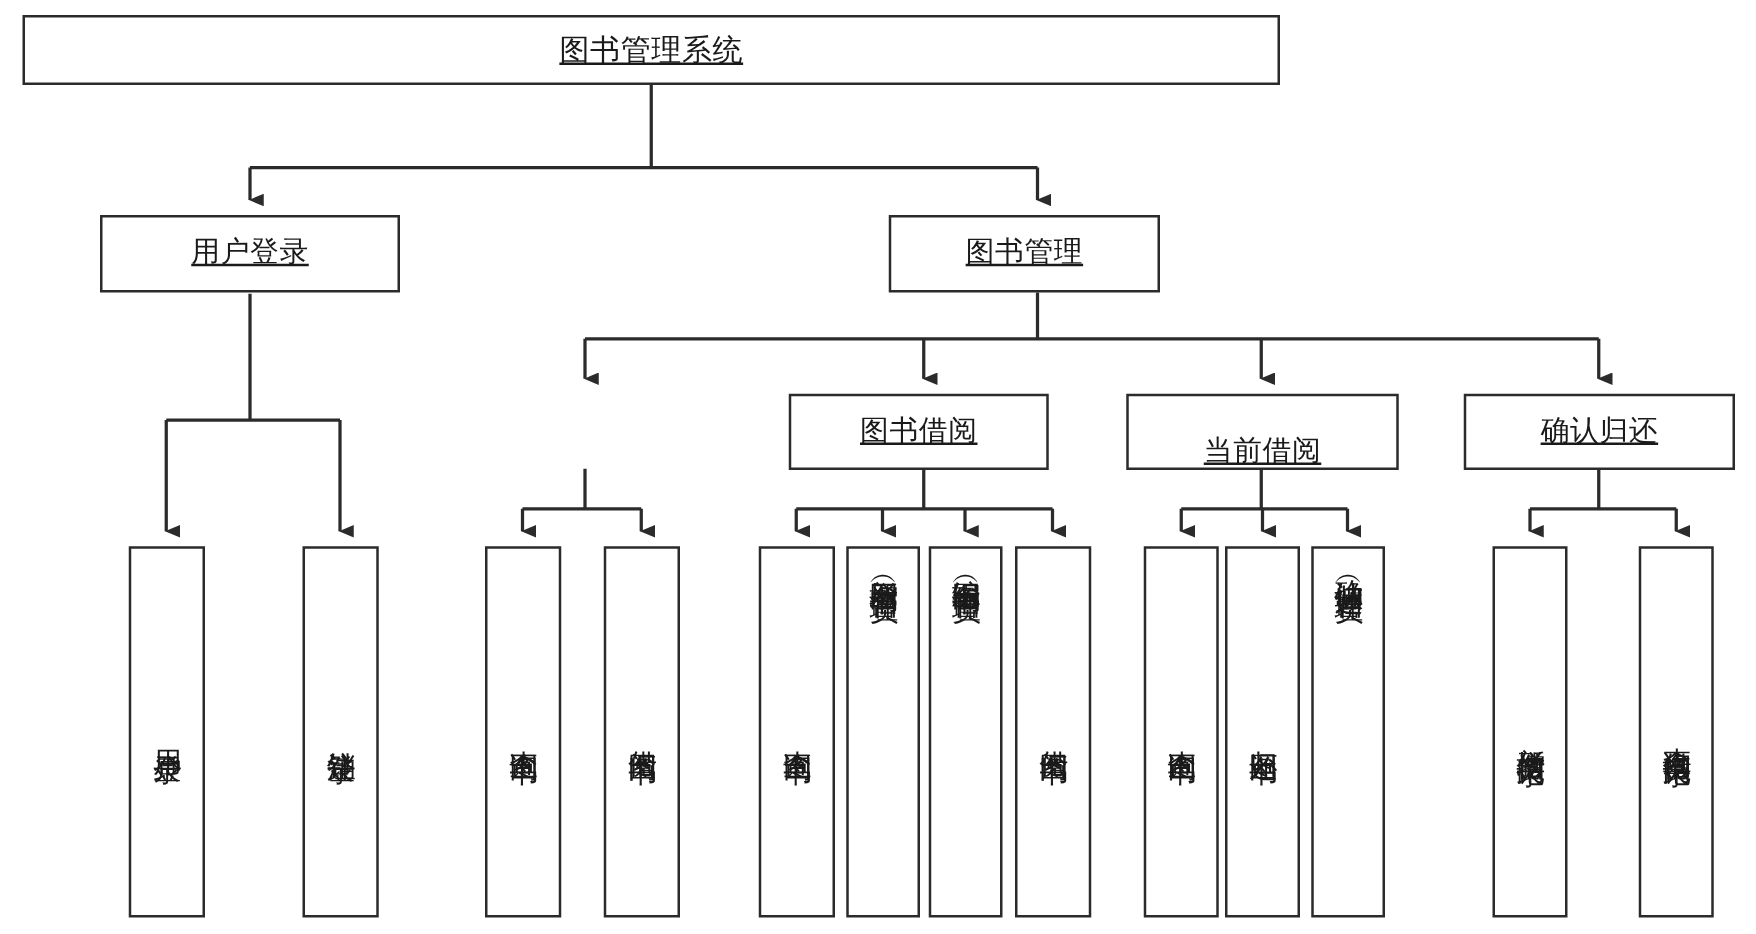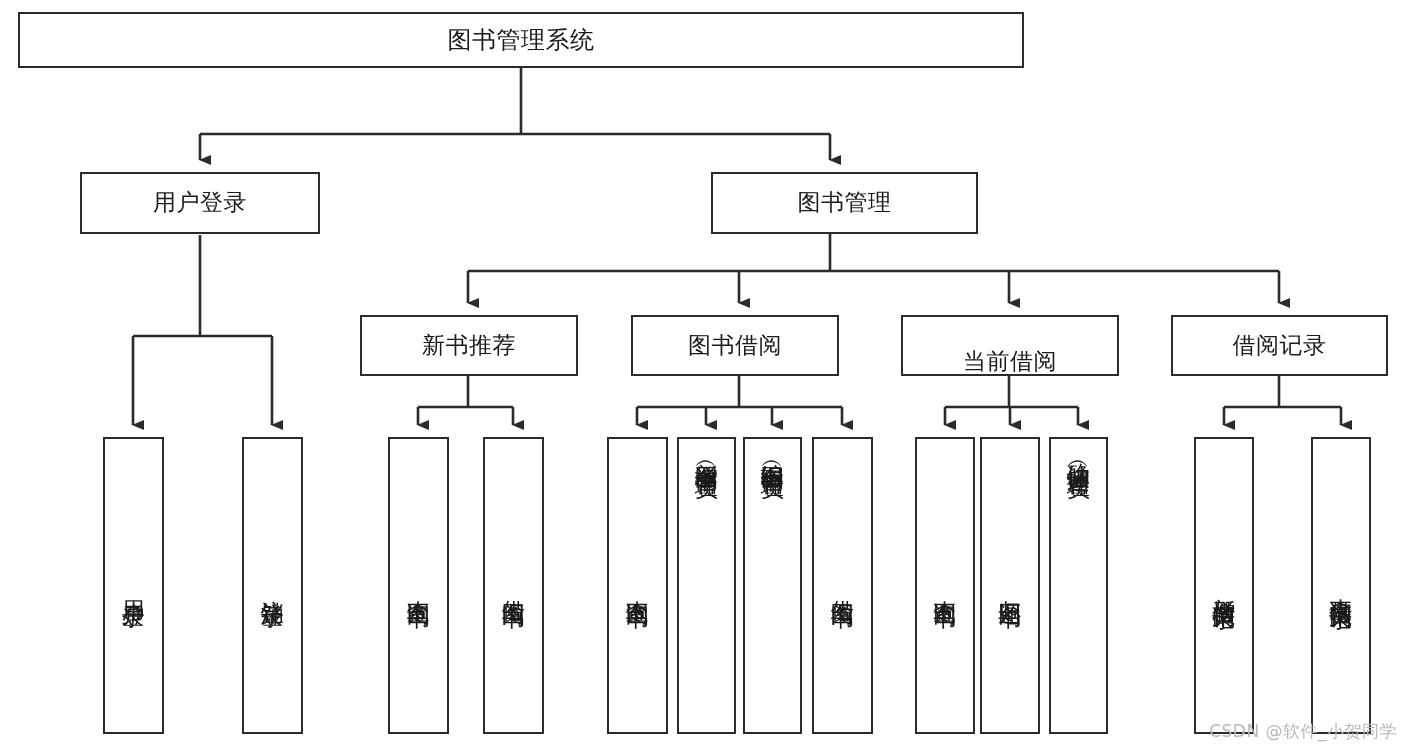--- a/index.html
+++ b/index.html
@@ -34,20 +34,21 @@
     align-items: center;
     justify-content: center;
     color: #1a1a1a;
     z-index: 2;
   }
   .node-h {
     font-size: 23px;
     line-height: 1.1;
     letter-spacing: 0.5px;
     white-space: nowrap;
+    text-decoration: underline;
   }
   .node-v {
     padding: 6px 0;
   }
   .node-v .vlabel {
     writing-mode: vertical-rl;
     text-orientation: upright;
     font-size: 23px;
     line-height: 1.32;
     letter-spacing: 2px;
@@ -125,35 +126,32 @@
     </g>
   </svg>
 
   <div class="node node-root" style="left:18px; top:12px; width:1006px; height:56px;">
     <span class="node-h">图书管理系统</span>
   </div>
 
   <div class="node" style="left:80px; top:172px; width:240px; height:62px;">
     <span class="node-h">用户登录</span>
   </div>
-  <div class="node" style="left:711px; top:172px; width:267px; height:62px;">
+  <div class="node" style="left:711px; top:172px; width:217px; height:62px;">
     <span class="node-h">图书管理</span>
   </div>
 
-  <div class="node" style="left:360px; top:315px; width:218px; height:61px;">
-    <span class="node-h">新书推荐</span>
-  </div>
   <div class="node" style="left:631px; top:315px; width:208px; height:61px;">
     <span class="node-h">图书借阅</span>
   </div>
   <div class="node" style="left:901px; top:315px; width:218px; height:61px;align-items:flex-end;">
     <span class="node-h">当前借阅</span>
   </div>
   <div class="node" style="left:1171px; top:315px; width:217px; height:61px;">
-    <span class="node-h">借阅记录</span>
+    <span class="node-h">确认归还</span>
   </div>
 
   <div class="node node-v" style="left:103px; top:437px; width:61px; height:297px;">
     <span class="vlabel">用户登录</span>
   </div>
   <div class="node node-v" style="left:242px; top:437px; width:61px; height:297px;">
     <span class="vlabel">注销登录</span>
   </div>
 
   <div class="node node-v" style="left:388px; top:437px; width:61px; height:297px;">
@@ -186,15 +184,14 @@
     <span class="vlabel">确认归还（管理员）</span>
   </div>
 
   <div class="node node-v" style="left:1194px; top:437px; width:60px; height:297px;">
     <span class="vlabel">新增借阅记录</span>
   </div>
   <div class="node node-v" style="left:1311px; top:437px; width:60px; height:297px;">
     <span class="vlabel">查询借阅记录</span>
   </div>
 
-  <div id="watermark">CSDN @软件_小贺同学</div>
 
 </div>
 
 </body></html>

